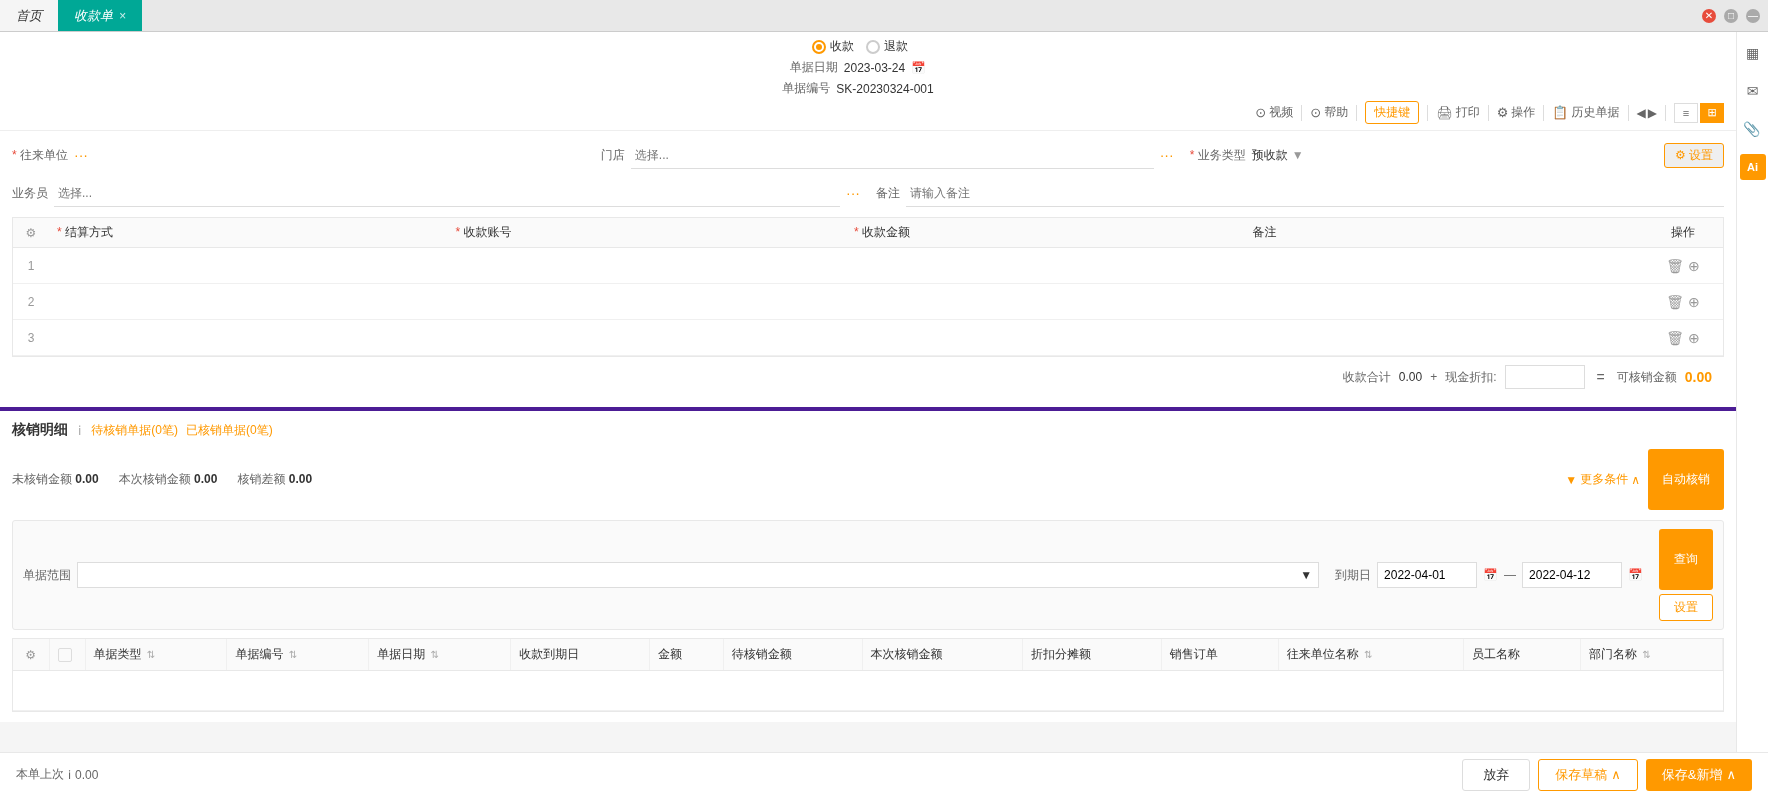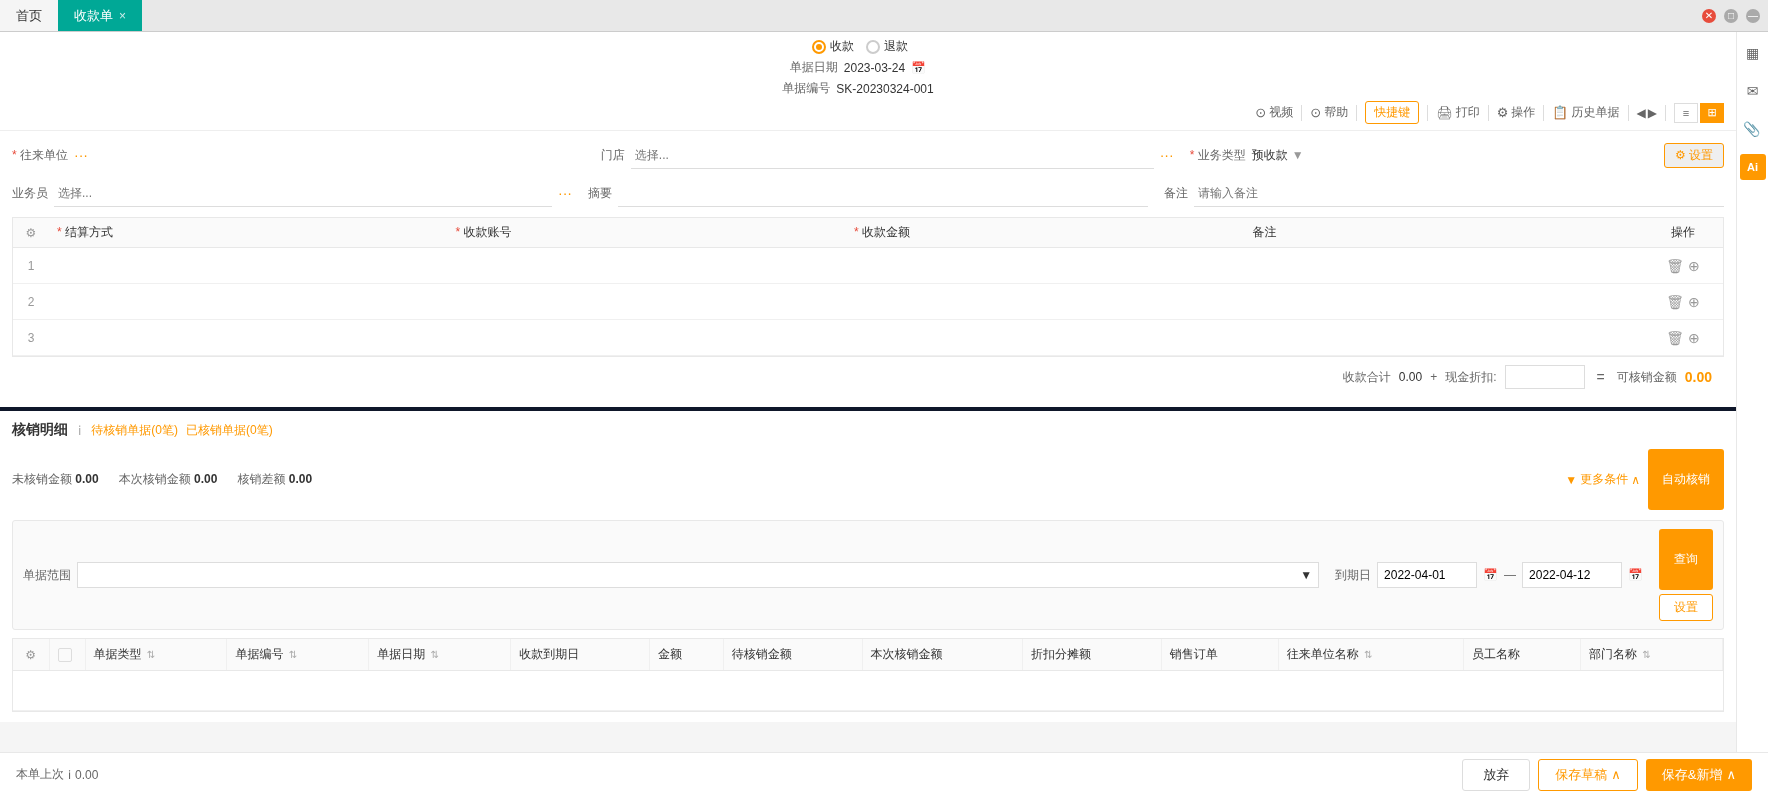--- a/index.html
+++ b/index.html
@@ -14,20 +14,21 @@
       border-bottom: 1px solid #ccc;
     }
     .tab-item {
       padding: 0 16px;
       height: 100%;
       display: flex;
       align-items: center;
       cursor: pointer;
       font-size: 13px;
       gap: 6px;
+      font-style: italic;
     }
     .tab-item.home {
       background: #f5f5f5;
       color: #333;
     }
     .tab-item.active {
       background: #00a896;
       color: #fff;
     }
     .tab-close {
@@ -163,21 +164,21 @@
     .view-btn.active {
       background: #f90;
       color: #fff;
       border-color: #f90;
     }
 
     
     .main-content {
       background: #fff;
       padding: 10px 12px;
-      border-bottom: 4px solid #0f172a;
+      border-bottom: 4px solid #4c1d95;
     }
 
     
     .form-row {
       display: flex;
       align-items: center;
       gap: 16px;
       margin-bottom: 10px;
     }
     .form-field {
@@ -704,24 +705,20 @@
         </div>
       </div>
       <button class="settings-btn">⚙ 设置</button>
     </div>
 
     <div class="form-row">
       <div class="form-field">
         <span class="form-label">业务员</span>
         <input class="form-input" type="text" placeholder="选择..." style="">
         <span class="more-icon">···</span>
-      </div>
-      <div class="form-field">
-        <span class="form-label">摘要</span>
-        <input class="form-input" type="text" style="">
       </div>
       <div class="form-field">
         <span class="form-label">备注</span>
         <input class="form-input" type="text" placeholder="请输入备注" style="">
       </div>
     </div>
 
     <div class="table-container">
       <table>
         <thead>

